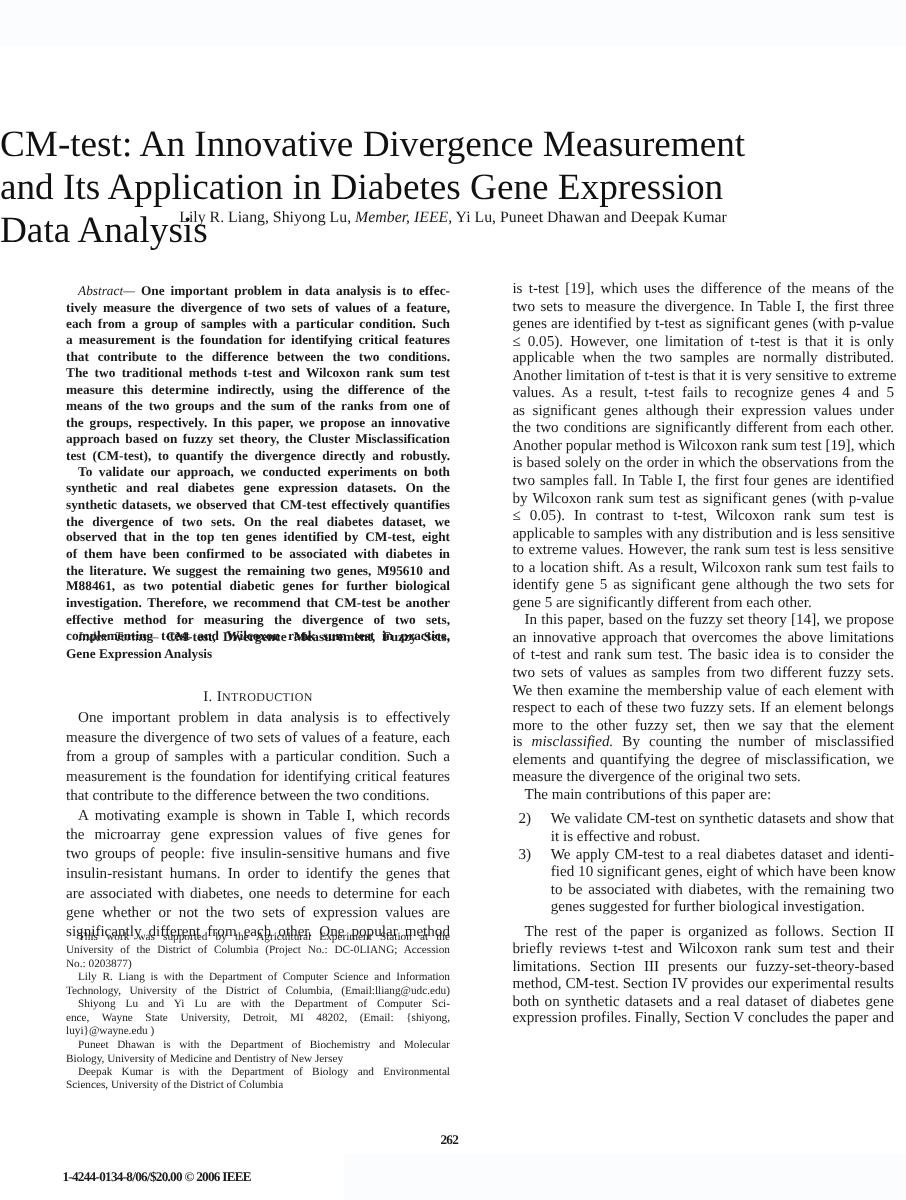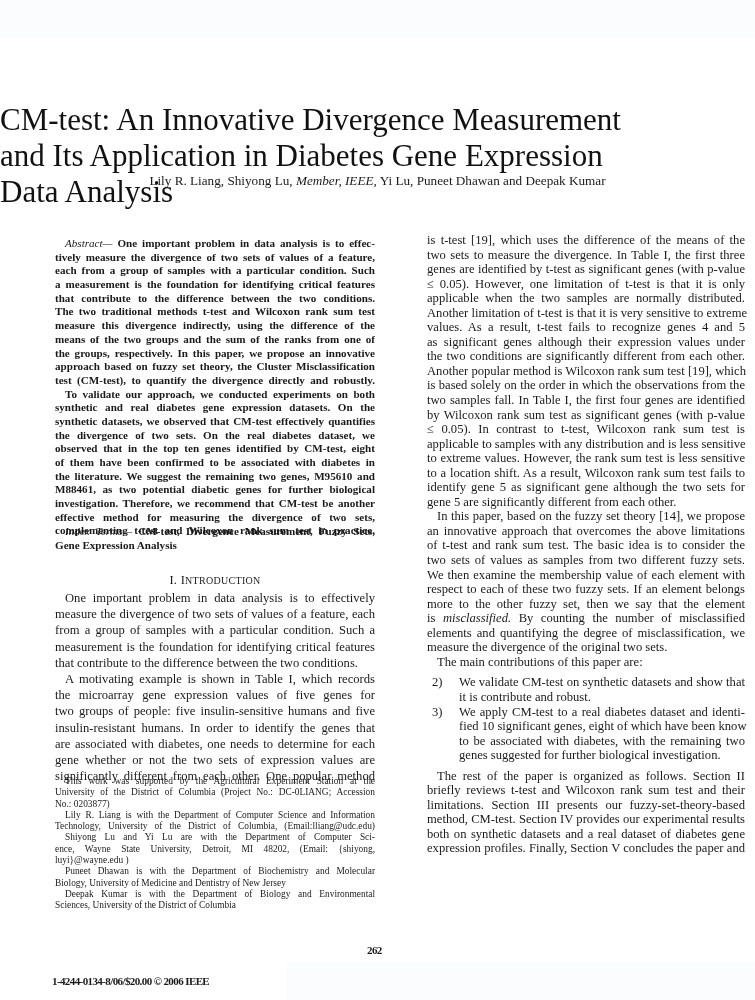--- a/index.html
+++ b/index.html
@@ -69,21 +69,21 @@
   <span>Yi Lu, Puneet Dhawan and Deepak Kumar</span>
 </div>
 
 <div class="abstract">
   <span class="line indent"><i>Abstract—</i> <span>One important problem in data analysis is to effec-</span></span>
   <span class="line">tively measure the divergence of two sets of values of a feature,</span>
   <span class="line">each from a group of samples with a particular condition. Such</span>
   <span class="line">a measurement is the foundation for identifying critical features</span>
   <span class="line">that contribute to the difference between the two conditions.</span>
   <span class="line">The two traditional methods t-test and Wilcoxon rank sum test</span>
-  <span class="line">measure this divergence indirectly, using the difference of the</span>
+  <span class="line">measure this determine indirectly, using the difference of the</span>
   <span class="line">means of the two groups and the sum of the ranks from one of</span>
   <span class="line">the groups, respectively. In this paper, we propose an innovative</span>
   <span class="line">approach based on fuzzy set theory, the Cluster Misclassification</span>
   <span class="line">test (CM-test), to quantify the divergence directly and robustly.</span>
   <span class="line indent">To validate our approach, we conducted experiments on both</span>
   <span class="line">synthetic and real diabetes gene expression datasets. On the</span>
   <span class="line">synthetic datasets, we observed that CM-test effectively quantifies</span>
   <span class="line">the divergence of two sets. On the real diabetes dataset, we</span>
   <span class="line">observed that in the top ten genes identified by CM-test, eight</span>
   <span class="line">of them have been confirmed to be associated with diabetes in</span>
@@ -164,21 +164,21 @@
   <span class="line">more to the other fuzzy set, then we say that the element</span>
   <span class="line"><span>is</span> <i>misclassified.</i> <span>By counting the number of misclassified</span></span>
   <span class="line">elements and quantifying the degree of misclassification, we</span>
   <span class="line last">measure the divergence of the original two sets.</span>
 
   <span class="line last indent">The main contributions of this paper are:</span>
   <div class="gap"></div>
 
   <div class="item">
     <span class="line first"><span class="num">2)</span><span>We validate CM-test on synthetic datasets and show that</span></span>
-    <span class="line last">it is contribute and robust.</span>
+    <span class="line last">it is effective and robust.</span>
   </div>
   <div class="item">
     <span class="line first"><span class="num">3)</span><span>We apply CM-test to a real diabetes dataset and identi-</span></span>
     <span class="line">fied 10 significant genes, eight of which have been know</span>
     <span class="line">to be associated with diabetes, with the remaining two</span>
     <span class="line last">genes suggested for further biological investigation.</span>
   </div>
   <div class="gap"></div>
 
   <span class="line indent">The rest of the paper is organized as follows. Section II</span>

